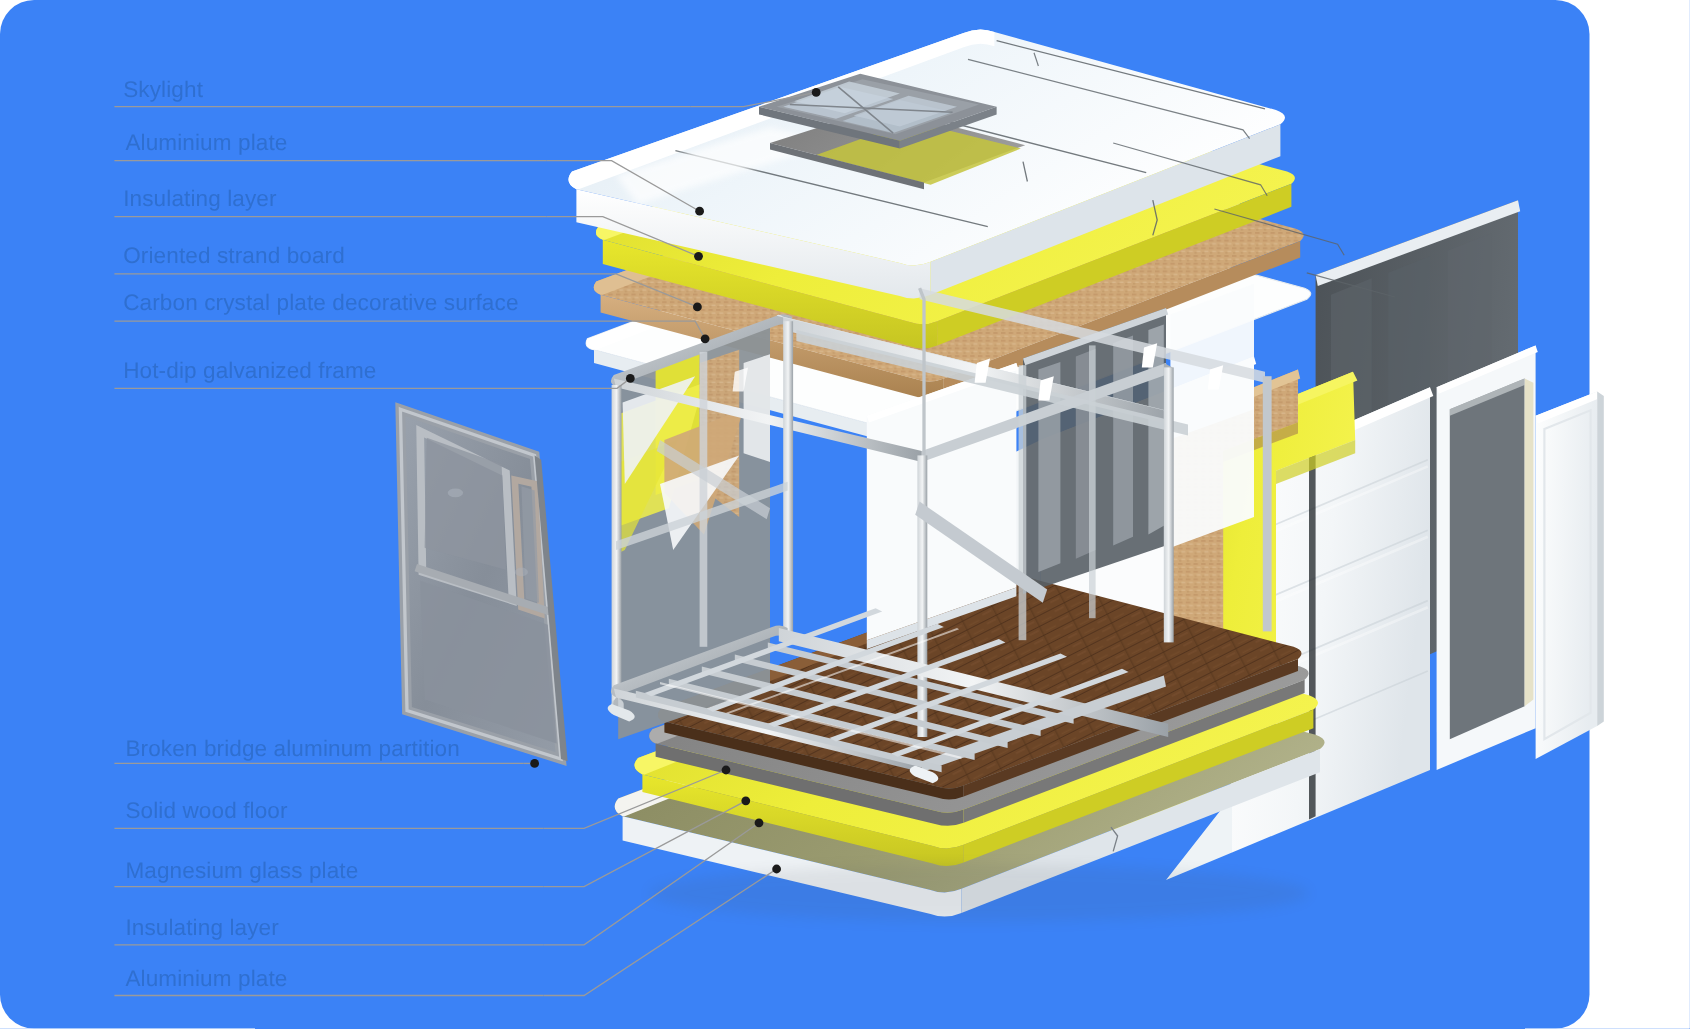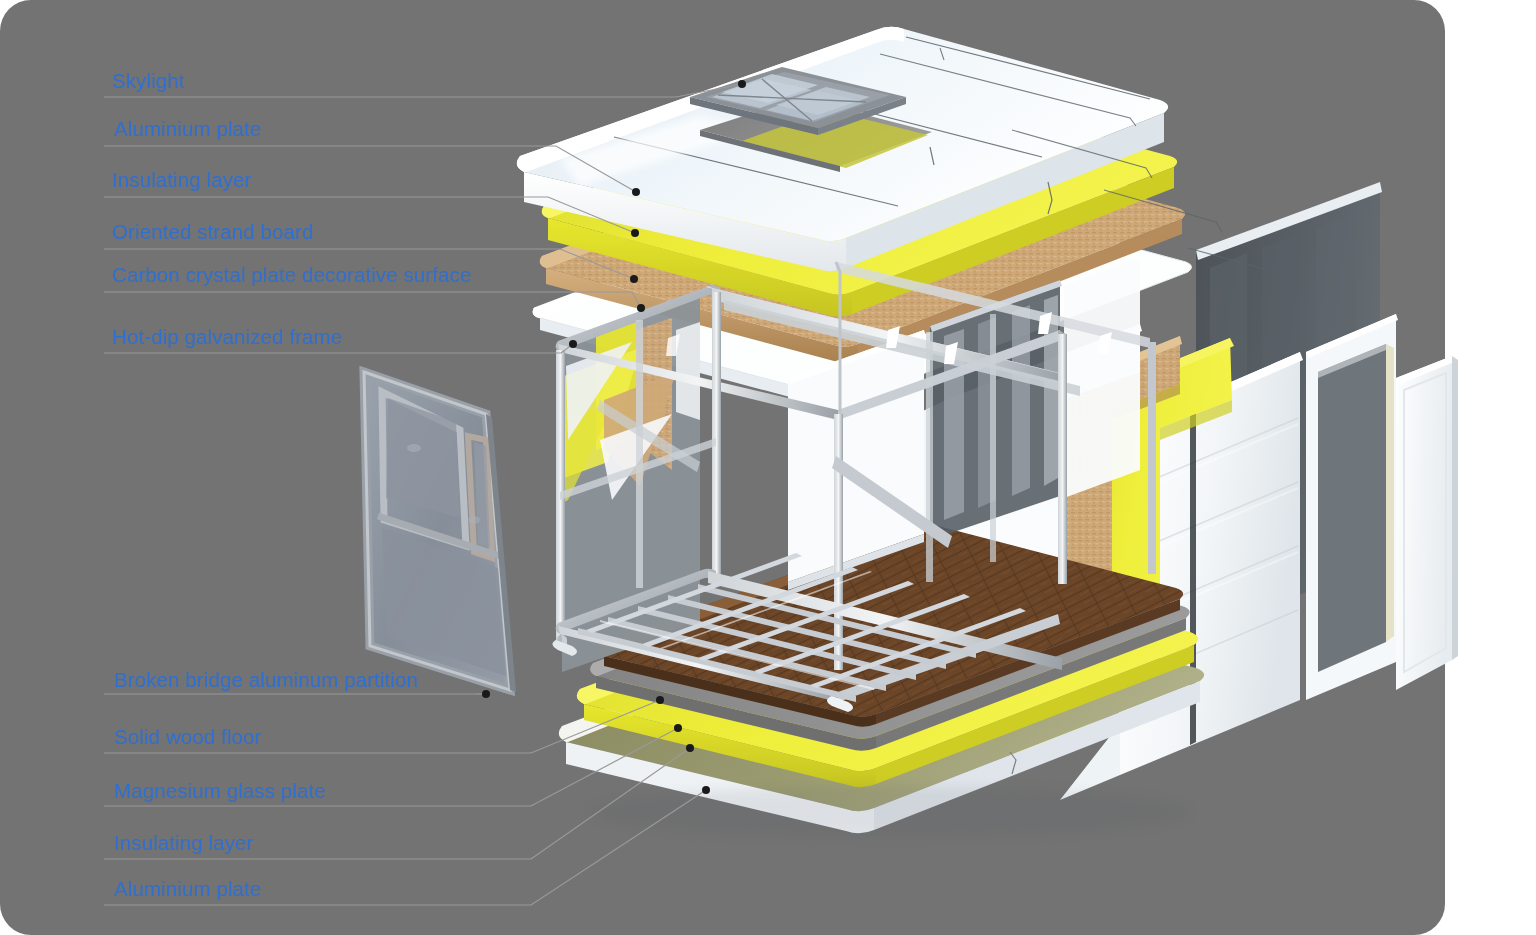--- a/index.html
+++ b/index.html
@@ -9,21 +9,21 @@
   body {
     width: 1536px; height: 935px;
     font-family: "Liberation Sans", sans-serif;
     overflow: hidden;
     position: relative;
   }
   #stage {
     position: relative;
     width: 1445px;
     height: 935px;
-    background: #737373;
+    background: #3b82f6;
     border-radius: 31px;
   }
   #diagram-svg {
     position: absolute;
     inset: 0;
     width: 1536px;
     height: 935px;
     display: block;
   }
   .callout-text {

